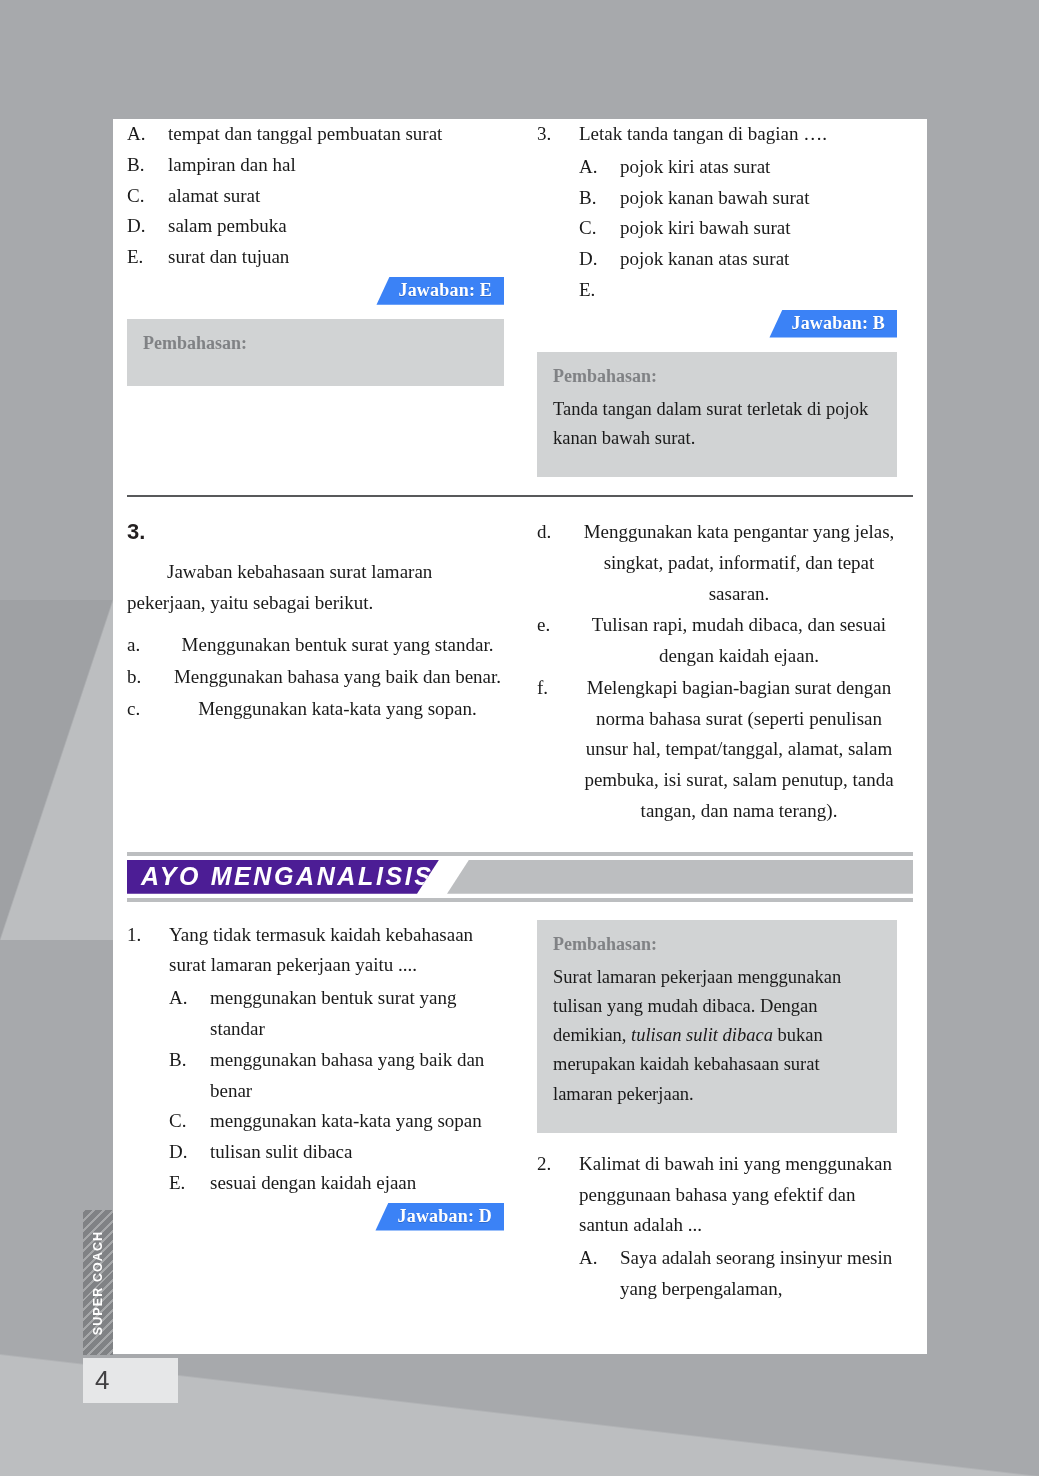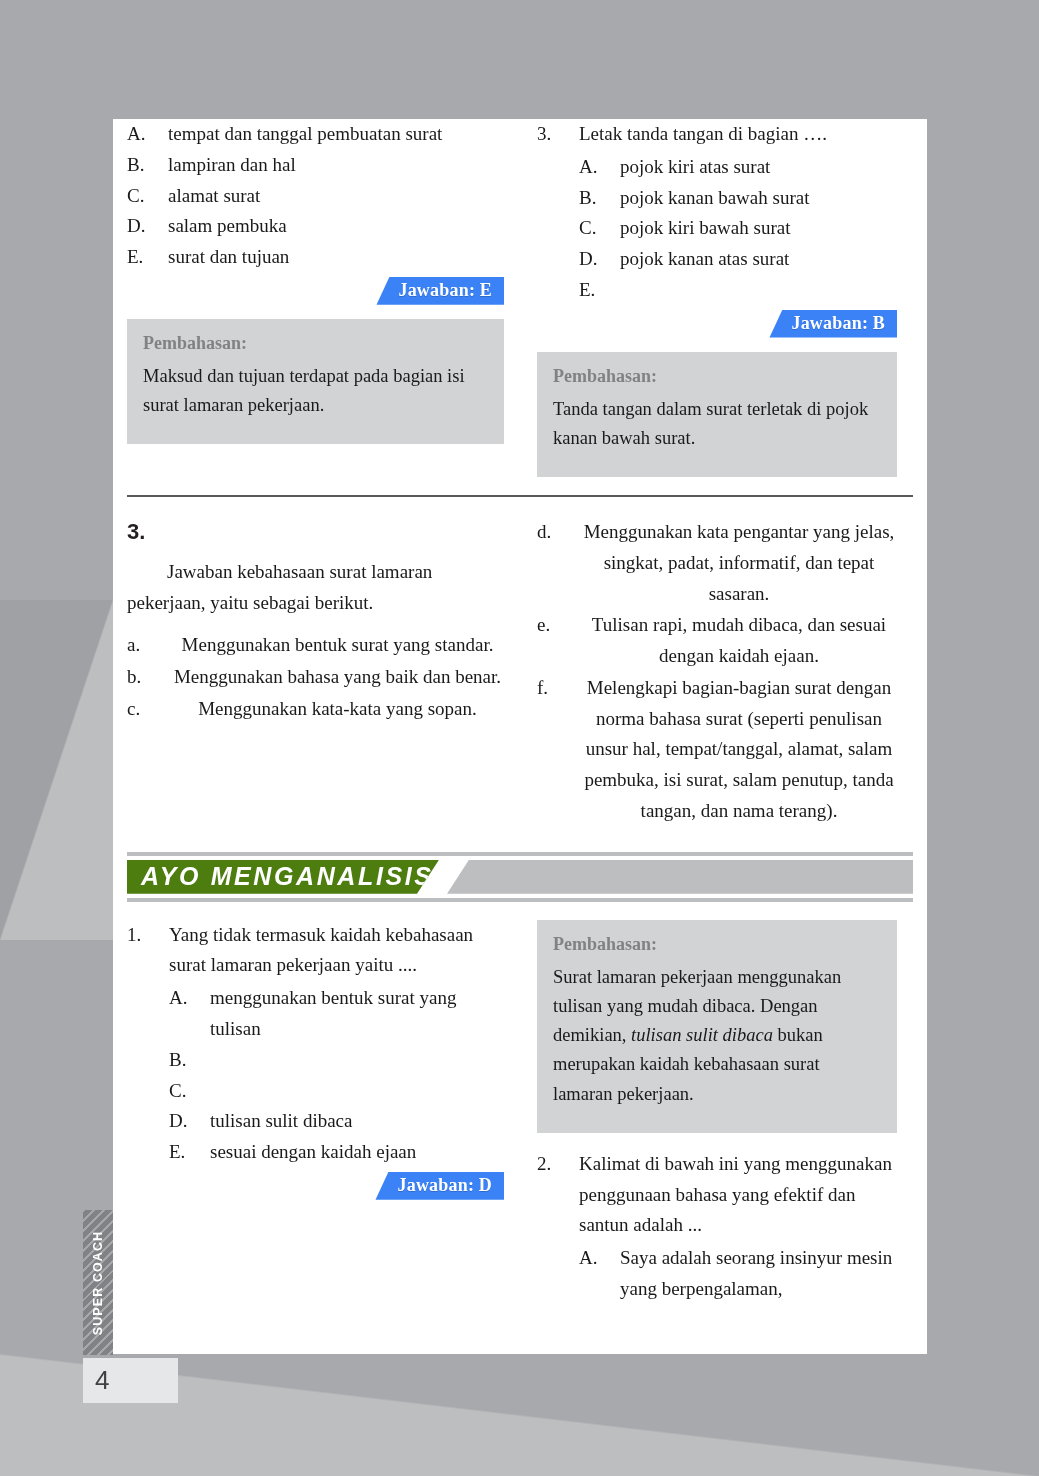--- a/index.html
+++ b/index.html
@@ -227,21 +227,21 @@
     left: 320px; right: 0;
     top: 8px; height: 34px;
     background: #bcbec0;
     clip-path: polygon(22px 0, 100% 0, 100% 100%, 0 100%);
   }
   .banner-tag {
     position: absolute;
     left: 0; top: 8px;
     height: 34px;
     width: 312px;
-    background: #4d7c0f;
+    background: #4c1d95;
     clip-path: polygon(0 0, 100% 0, calc(100% - 22px) 100%, 0 100%);
     display: flex;
     align-items: center;
     box-sizing: border-box;
     padding-left: 14px;
   }
   .banner-text {
     font-family: "Liberation Sans", sans-serif;
     font-weight: bold;
     font-size: 25px;
@@ -296,21 +296,20 @@
             <span class="opt-text">surat dan tujuan</span>
           </div>
         </div>
 
         <div class="jawaban-row">
           <span class="jawaban">Jawaban: E</span>
         </div>
 
         <div class="pembahasan">
           <div class="pembahasan-title">Pembahasan:</div>
-          <div class="pembahasan-body">Maksud dan tujuan terdapat pada bagian isi surat lamaran pekerjaan.</div>
         </div>
       </div>
 
       <div class="col right">
 
         <div class="q-item">
           <span class="q-marker">3.</span>
           <span class="q-text">Letak tanda tangan di bagian ….</span>
         </div>
 
@@ -403,27 +402,29 @@
 
       <div class="col left">
         <div class="q-item">
           <span class="q-marker">1.</span>
           <span class="q-text">Yang tidak termasuk kaidah kebahasaan surat lamaran pekerjaan yaitu ....</span>
         </div>
 
         <div>
           <div class="opt-item">
             <span class="opt-marker">A.</span>
-            <span class="opt-text">menggunakan bentuk surat yang tulisan</span>
+            <span class="opt-text">menggunakan bentuk surat yang standar</span>
           </div>
           <div class="opt-item">
             <span class="opt-marker">B.</span>
+            <span class="opt-text">menggunakan bahasa yang baik dan benar</span>
           </div>
           <div class="opt-item">
             <span class="opt-marker">C.</span>
+            <span class="opt-text">menggunakan kata-kata yang sopan</span>
           </div>
           <div class="opt-item">
             <span class="opt-marker">D.</span>
             <span class="opt-text">tulisan sulit dibaca</span>
           </div>
           <div class="opt-item">
             <span class="opt-marker">E.</span>
             <span class="opt-text">sesuai dengan kaidah ejaan</span>
           </div>
         </div>

